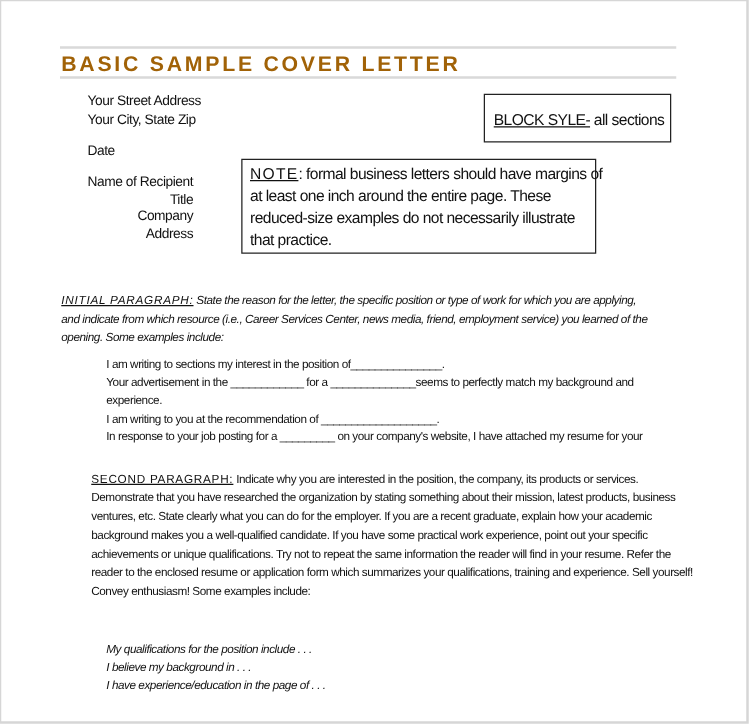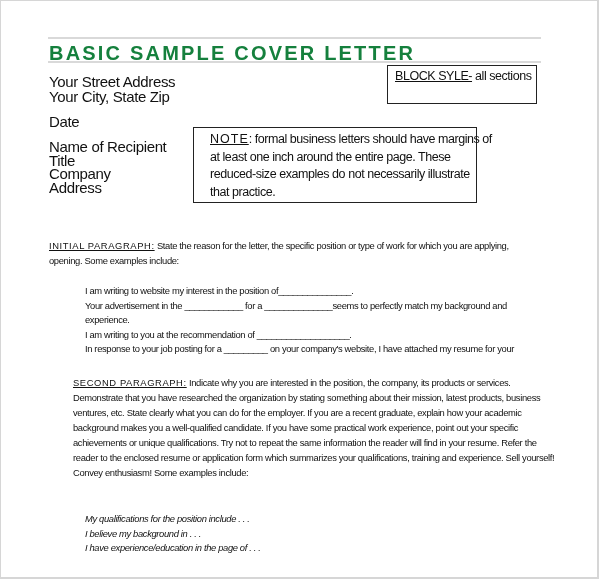--- a/index.html
+++ b/index.html
@@ -32,76 +32,77 @@
       width: 493px;
       height: 2px;
       background: #d9d9d9;
     }
     .rule.top { top: 36px; }
     .rule.bottom { top: 60px; }
     .title {
       position: absolute;
       left: 48px;
       top: 41px;
-      font-size: 20px;
+      font-size: 17px;
       font-weight: bold;
       letter-spacing: 2.2px;
       white-space: nowrap;
-      color: #15803d;
+      color: #a16207;
     }
     .small {
-      font-size: 15px;
+      font-size: 11px;
       line-height: 15px;
       letter-spacing: -0.35px;
       white-space: nowrap;
+      margin-left: 21px;
     }
     .abs { position: absolute; }
     .sender { left: 48px; top: 73px; }
     .date { left: 48px; top: 113px; }
-    .recipient { left: 48px; top: 139px; line-height: 13.5px; }
+    .recipient { left: 48px; top: 139px; line-height: 13.5px; text-align: right; }
     .salutation { left: 48px; top: 205px; }
 
     .box {
       position: absolute;
       border: 1px solid #222;
       background: #fff;
       font-size: 12.5px;
       line-height: 17.5px;
       letter-spacing: -0.45px;
       white-space: nowrap;
     }
     .box.block {
-      left: 386px; top: 64px;
+      left: 386px; top: 74px;
       width: 150px; height: 39px;
-      padding: 2px 0 0 7px;
+      padding: 12px 0 0 7px;
       box-sizing: border-box;
     }
     .box.note {
       left: 192px; top: 126px;
       width: 284px; height: 76px;
-      padding: 3px 0 0 16px;
+      padding: 3px 0 0 6px;
       box-sizing: border-box;
     }
     .box .lbl-block { text-decoration: underline; }
     .box .lbl-note { text-decoration: underline; font-weight: normal; letter-spacing: 1px; }
 
     .para {
       position: absolute;
       left: 48px;
       width: 500px;
       font-size: 9.4px;
       line-height: 15px;
       letter-spacing: -0.35px;
     }
     .para .heading {
       text-decoration: underline;
       letter-spacing: 0.6px;
     }
     .para .line { display: block; white-space: nowrap; }
-    .p1 { top: 237px; }
+    .p1 { top: 231px; font-style: italic; }
     .p2 { top: 374px; margin-left: 24px; }
 
     .examples {
       position: absolute;
       left: 84px;
       font-size: 9.4px;
       line-height: 14.6px;
       letter-spacing: -0.35px;
     }
     .examples .line { display: block; white-space: nowrap; }
@@ -138,25 +139,26 @@
 
   <div class="box note">
     <div><span class="lbl-note">NOTE</span><span>: formal business letters should have margins of</span></div>
     <div>at least one inch around the entire page. These</div>
     <div>reduced-size examples do not necessarily illustrate</div>
     <div>that practice.</div>
   </div>
 
   <div class="para p1">
     <span class="line"><span class="heading">INITIAL PARAGRAPH:</span><span>  State the reason for the letter, the specific position or type of work for which you are applying,</span></span>
+    <span class="line">and indicate from which resource (i.e., Career Services Center, news media, friend, employment service) you learned of the</span>
     <span class="line">opening. Some examples include:</span>
   </div>
 
   <div class="examples ex1">
-    <span class="line">I am writing to website my interest  in the position of_______________.</span>
+    <span class="line">I am writing to sections my interest  in the position of_______________.</span>
     <span class="line">Your advertisement in the ____________ for a ______________seems to perfectly match my background and</span>
     <span class="line">experience.</span>
     <span class="line">I am writing to you at the recommendation of ___________________.</span>
     <span class="line">In response to your job posting for a _________ on your company's website, I have attached my resume for your</span>
   </div>
 
   <div class="para p2">
     <span class="line"><span class="heading">SECOND PARAGRAPH:</span><span>  Indicate why you are interested in the position, the company, its products or services.</span></span>
     <span class="line">Demonstrate that you have researched the organization by stating something about their mission, latest products, business</span>
     <span class="line">ventures, etc.  State clearly what you can do for the employer. If you are a recent graduate, explain how your academic</span>

